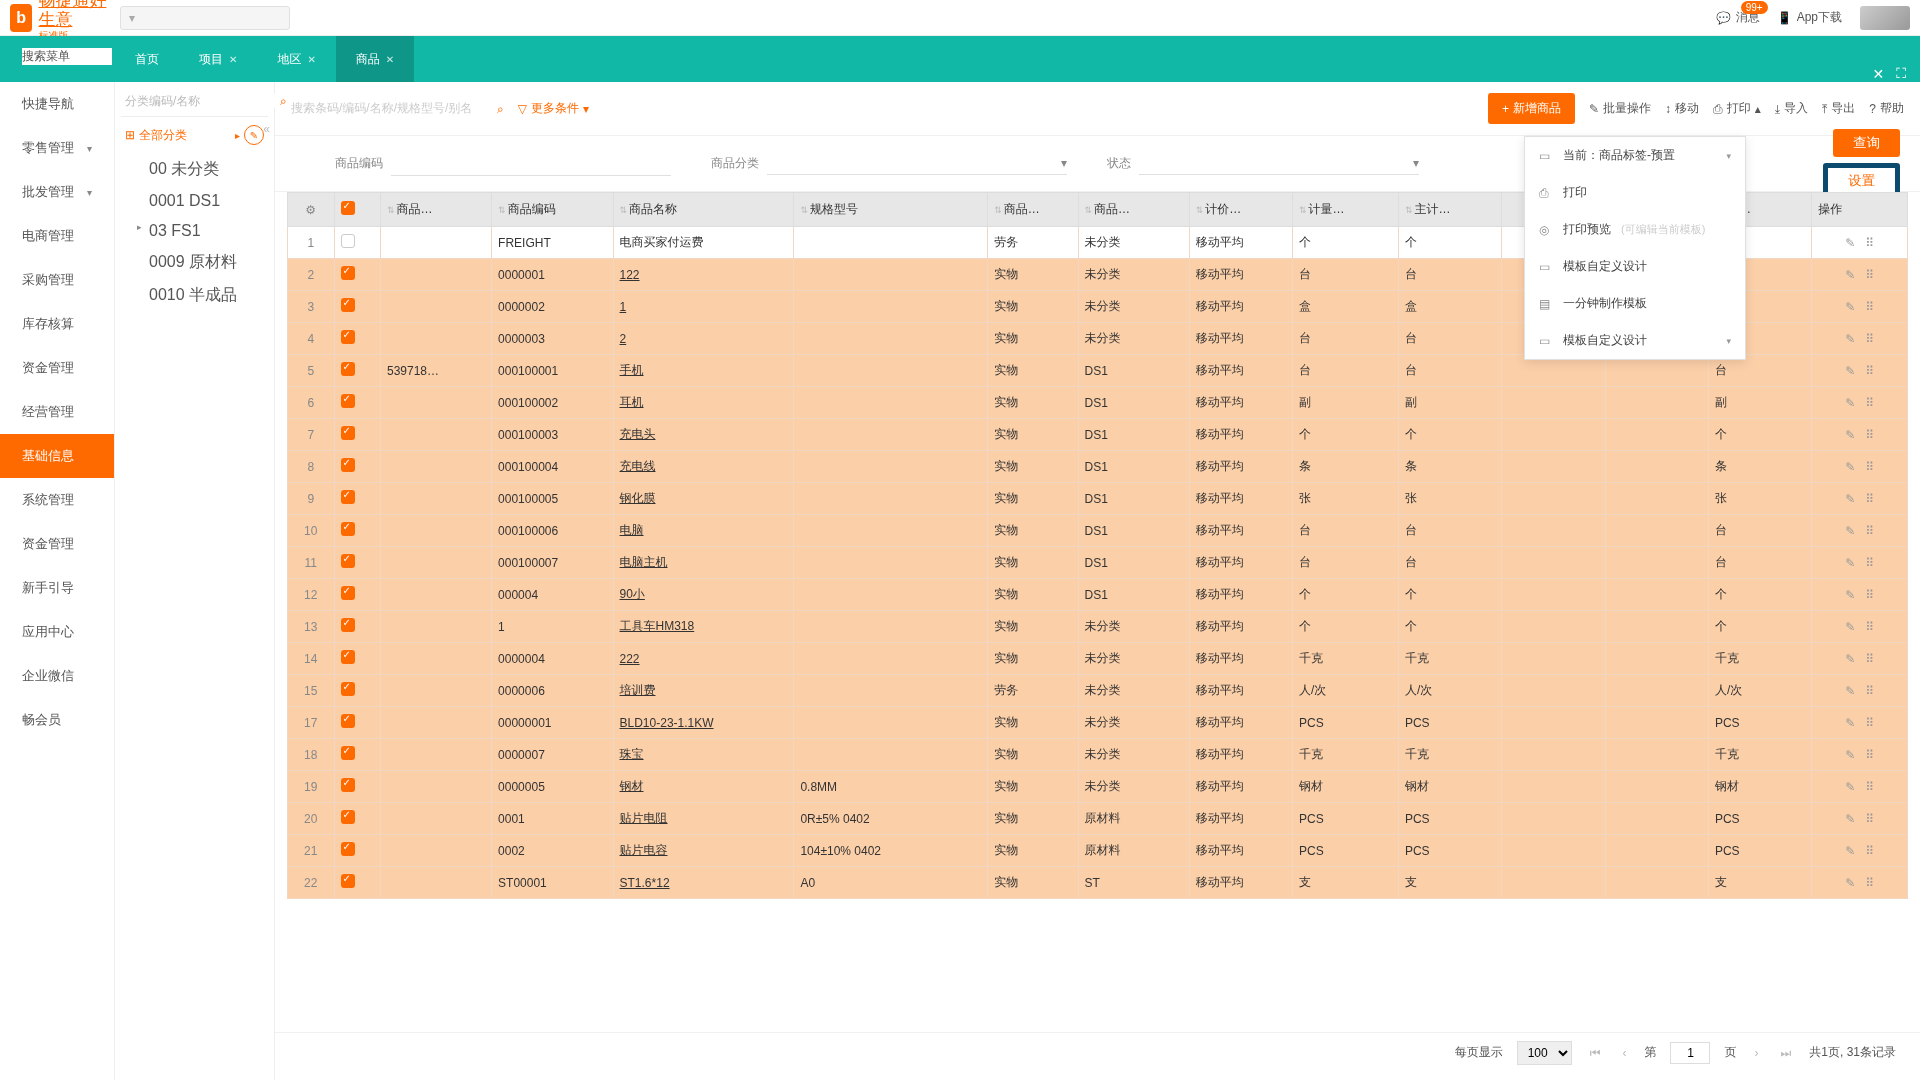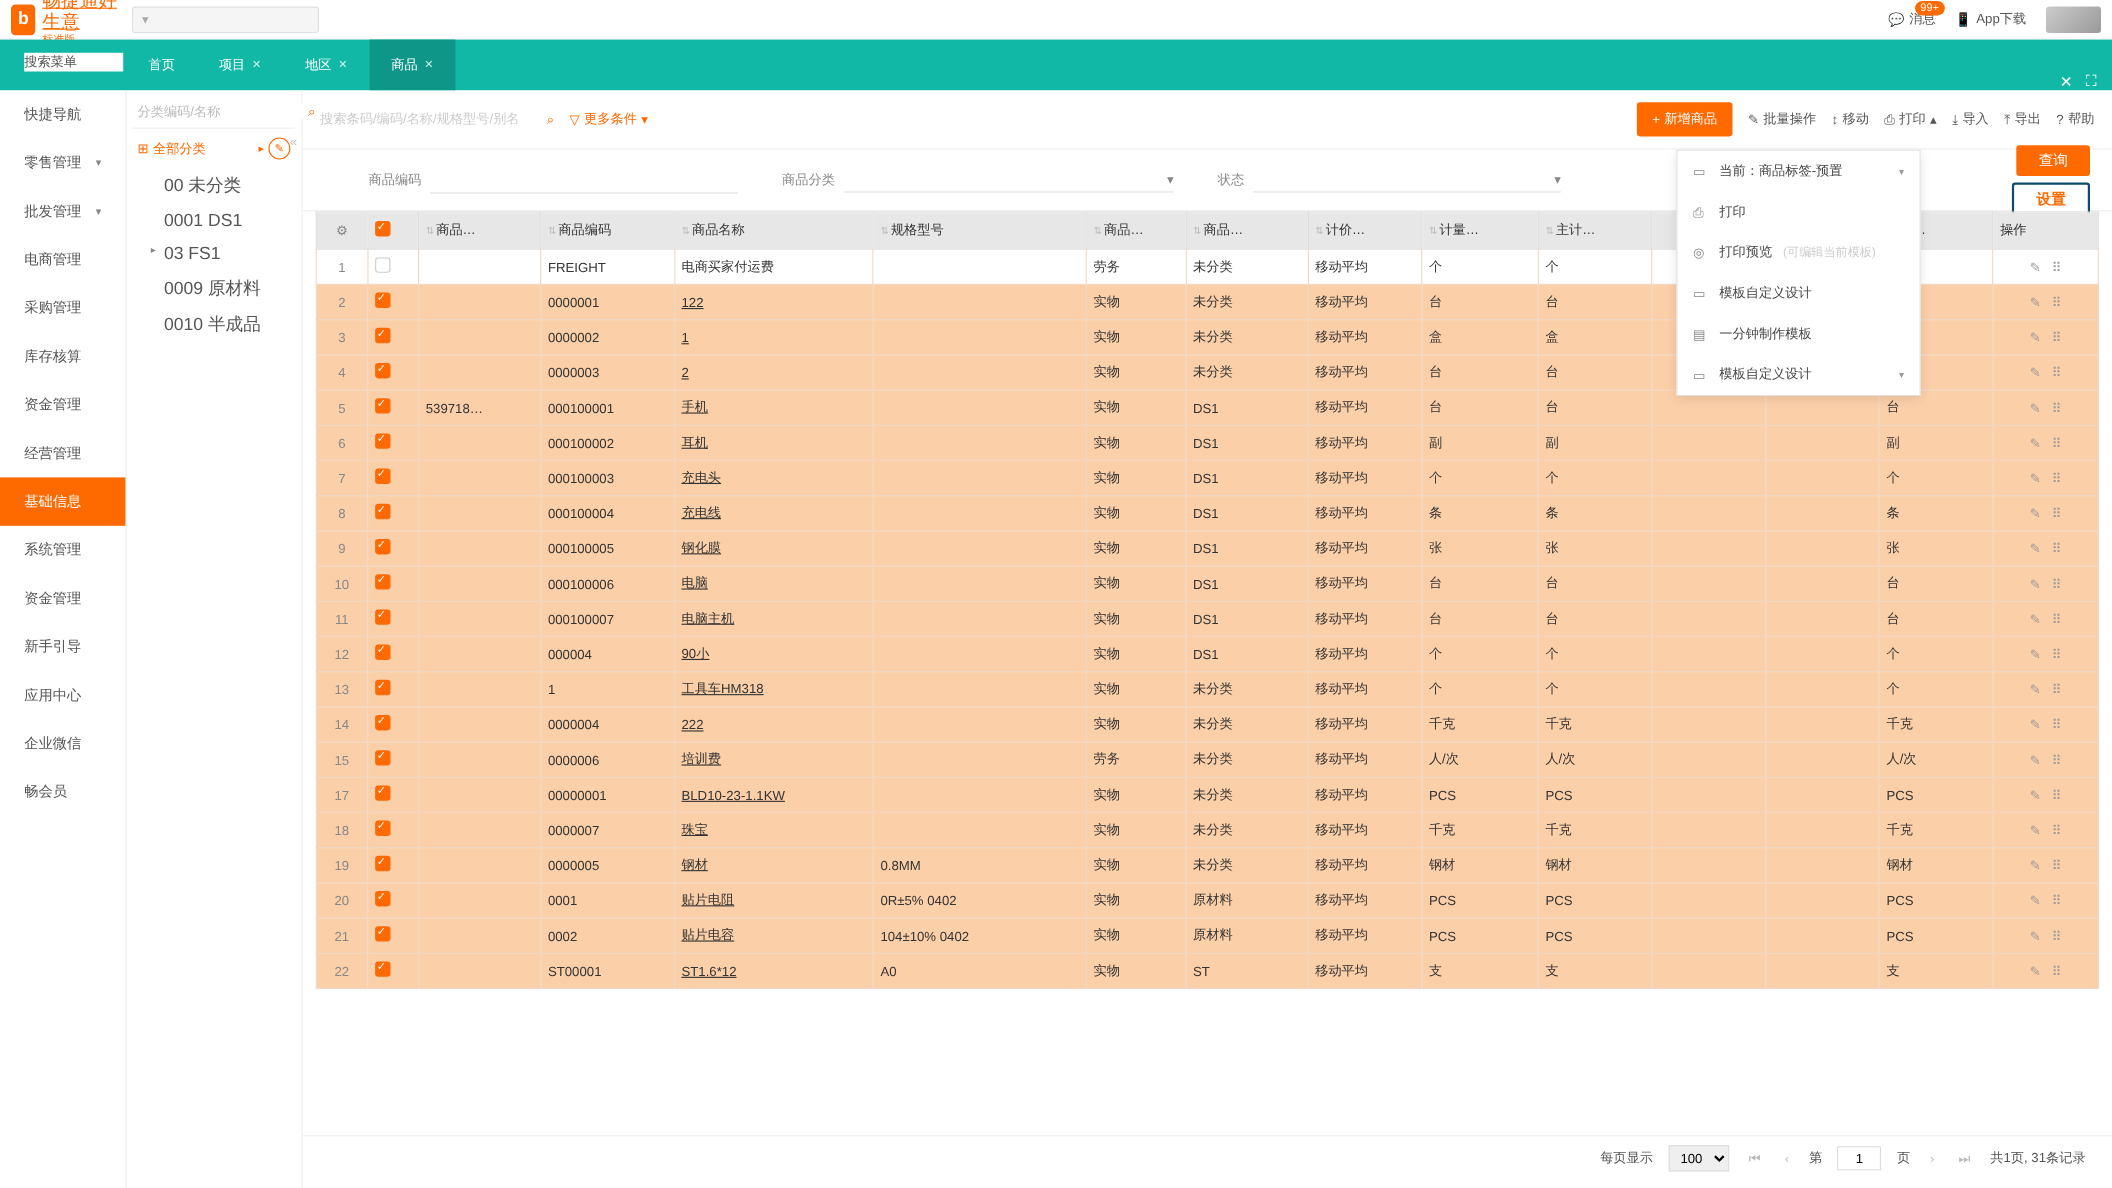--- a/index.html
+++ b/index.html
@@ -68,21 +68,21 @@
 .toolbar-link { color: #555; display: flex; align-items: center; gap: 4px; cursor: pointer; }
 
 
 .filter-row { height: 56px; display: flex; align-items: center; padding: 0 20px 0 60px; gap: 40px; border-bottom: 1px solid #f0f0f0; position: relative; }
 .filter-field { display: flex; align-items: center; gap: 8px; }
 .filter-field label { color: #888; font-size: 12px; }
 .filter-input { border: none; border-bottom: 1px solid #e0e0e0; width: 280px; padding: 4px 0; outline: none; }
 .filter-select { border: none; border-bottom: 1px solid #e0e0e0; width: 300px; padding: 4px 0; outline: none; display:flex; justify-content:flex-end; color:#888; cursor:pointer;}
 .filter-actions { margin-left: auto; display: flex; flex-direction: column; gap: 6px; align-items: flex-end; }
 .btn-search { background: #ff6a00; color: #fff; border: none; border-radius: 3px; padding: 5px 20px; cursor: pointer; }
-.btn-settings { background: #fff; color: #ff6a00; border: 2px solid #0c4a6e; border-radius: 3px; padding: 4px 20px; cursor: pointer; font-weight: bold; }
+.btn-settings { background: #fff; color: #ff6a00; border: 5px solid #0c4a6e; border-radius: 3px; padding: 4px 20px; cursor: pointer; }
 
 
 .table-wrap { flex: 1; overflow: auto; padding: 0 12px; position: relative; }
 table { border-collapse: collapse; width: 100%; table-layout: fixed; }
 thead th { background: #e7e7e7; border: 1px solid #ddd; padding: 8px 6px; font-weight: normal; color: #333; text-align: left; font-size: 12px; position: sticky; top: 0; }
 thead th .sort { color: #bbb; font-size: 9px; margin-right: 2px; display:inline-block; line-height:0.5;}
 tbody td { border: 1px solid #f0d7c4; padding: 6px 6px; font-size: 12px; height: 32px; }
 tbody tr.sel td { background: #fbcfa8; }
 tbody tr:not(.sel) td { background: #fff; }
 tbody td.link { text-decoration: underline; color: #333; cursor: pointer; }

